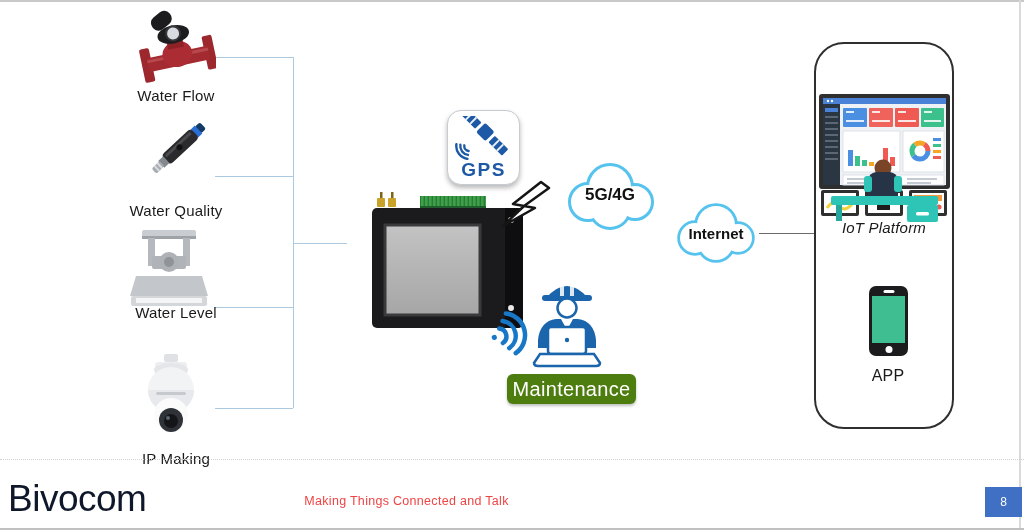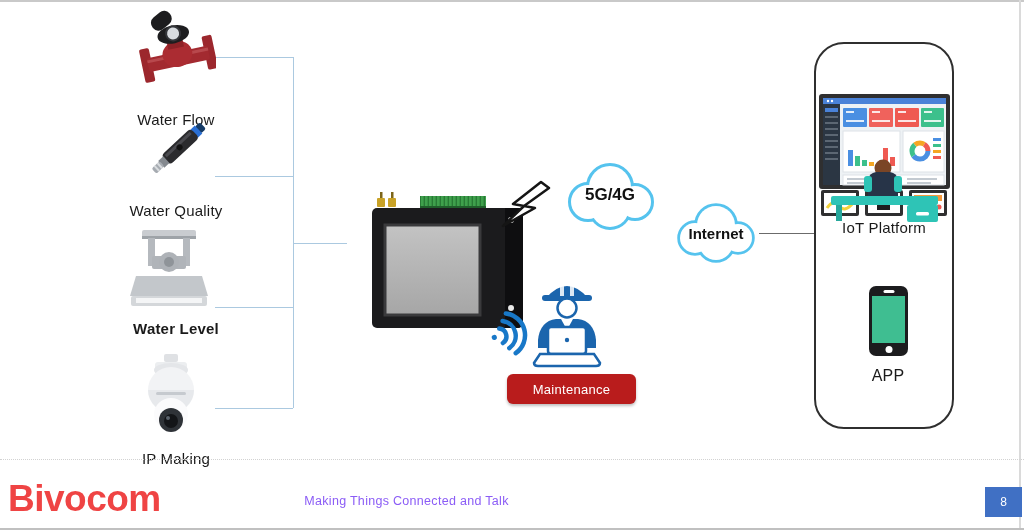--- a/index.html
+++ b/index.html
@@ -23,47 +23,47 @@
     position:absolute; left:447px; top:110px; width:73px; height:75px;
     background:#fff; border:1px solid #c6ccd2; border-radius:14px;
     box-shadow:0 3px 5px rgba(0,0,0,.28);
     display:flex; flex-direction:column; align-items:center; justify-content:flex-end;
     padding-bottom:5px;
   }
   .gps-text { font-size:19px; font-weight:600; letter-spacing:1.5px; color:#1d59a5; line-height:1; }
 
   .btn-maint {
     position:absolute; left:507px; top:374px; width:129px; height:30px;
-    background:#b91c1c; border-radius:6px; color:#fff; font-size:13px;
+    background:#4d7c0f; border-radius:6px; color:#fff; font-size:20px;
     display:flex; align-items:center; justify-content:center; letter-spacing:.3px;
     box-shadow:0 2px 3px rgba(0,0,0,.25);
   }
 
   .platform-frame {
     position:absolute; left:814px; top:42px; width:140px; height:387px;
     border:2px solid #2f2f2f; border-radius:30px; background:#fff;
   }
 
   .phone {
     position:absolute; left:869px; top:286px; width:39px; height:70px;
     background:#1c1c1e; border-radius:7px;
   }
   .phone .screen { position:absolute; left:3px; top:10px; width:33px; height:47px; background:#3fbe91; }
   .phone .speaker { position:absolute; left:50%; top:4px; transform:translateX(-50%); width:11px; height:3px; border-radius:2px; background:#fff; }
   .phone .home { position:absolute; left:50%; bottom:3px; transform:translateX(-50%); width:7px; height:7px; border-radius:50%; background:#fff; }
 
   .divider-dotted { position:absolute; left:0; top:459px; width:1024px; border-top:1px dotted #d2d2d2; }
 
   .footer-logo {
-    position:absolute; left:8px; top:478px; font-size:37px; font-weight:700;
-    color:#ef4444; letter-spacing:-.5px;
+    position:absolute; left:8px; top:478px; font-size:37px; font-weight:400;
+    color:#0f172a; letter-spacing:-.5px;
   }
   .footer-tagline {
     position:absolute; left:0; top:494px; width:813px; text-align:center;
-    font-size:12.5px; color:#8b5cf6; letter-spacing:.3px;
+    font-size:12.5px; color:#ef4444; letter-spacing:.3px;
   }
   .page-badge {
     position:absolute; left:985px; top:487px; width:37px; height:30px;
     background:#4070c4; color:#fff; font-size:12px;
     display:flex; align-items:center; justify-content:center;
   }
 
   svg text { font-family:"Liberation Sans", sans-serif; }
 </style>
 </head>
@@ -91,21 +91,21 @@
       <rect x="8" y="46" width="62" height="3" fill="#c1555a" opacity=".7"></rect>
       <ellipse cx="39" cy="46" rx="15" ry="13" fill="#ab2c32"></ellipse>
       <rect x="31" y="28" width="16" height="12" fill="#8e2227"></rect>
       <ellipse cx="39" cy="26" rx="16" ry="9" fill="#1d1d1f"></ellipse>
       <circle cx="39" cy="25" r="7" fill="#d8dce0" stroke="#34363a" stroke-width="2"></circle>
       <g transform="rotate(-28 30 12)">
         <rect x="20" y="3" width="22" height="15" rx="7" fill="#1c1c1e"></rect>
       </g>
     </g>
   </svg>
-  <div class="sensor-label" style="left:106px;top:87px;margin-top:24px;">Water Flow</div>
+  <div class="sensor-label" style="left:106px;top:87px;">Water Flow</div>
 
   <svg class="abs" style="left:140px;top:112px;" width="75" height="75" viewBox="0 0 75 75">
     <g transform="rotate(47 37 37)">
       <rect x="33" y="2" width="9" height="7" rx="2" fill="#143a66"></rect>
       <rect x="32" y="8" width="11" height="6" fill="#2a6fd4"></rect>
       <rect x="31" y="13" width="13" height="40" rx="4" fill="#2b2b2e"></rect>
       <rect x="33" y="16" width="3" height="34" fill="#4a4a4f"></rect>
       <circle cx="37.5" cy="34" r="3" fill="#111"></circle>
       <rect x="33" y="52" width="9" height="7" fill="#84898f"></rect>
       <rect x="34" y="58" width="7" height="11" rx="2" fill="#a6abb1"></rect>
@@ -120,21 +120,21 @@
     <rect x="20" y="10" width="54" height="3" fill="#9ea3a8"></rect>
     <rect x="26" y="12" width="7" height="28" fill="#b5b9be"></rect>
     <rect x="61" y="12" width="7" height="28" fill="#b5b9be"></rect>
     <rect x="30" y="30" width="34" height="13" rx="2" fill="#b0b4b9"></rect>
     <circle cx="47" cy="36" r="10" fill="#aeb2b7"></circle>
     <circle cx="47" cy="36" r="5" fill="#8f9499"></circle>
     <path d="M14 50 L80 50 L86 70 L8 70 Z" fill="#c3c7cb"></path>
     <rect x="9" y="70" width="76" height="10" rx="2" fill="#d4d7da"></rect>
     <rect x="14" y="72" width="66" height="5" fill="#f4f5f6"></rect>
   </svg>
-  <div class="sensor-label" style="left:106px;top:320px;font-weight:bold;">Water Level</div>
+  <div class="sensor-label" style="left:106px;top:304px;">Water Level</div>
 
   <svg class="abs" style="left:138px;top:352px;" width="66" height="96" viewBox="0 0 66 96">
     <rect x="26" y="2" width="14" height="8" rx="2" fill="#dfe1e4"></rect>
     <rect x="17" y="10" width="32" height="8" rx="3" fill="#eceef0"></rect>
     <ellipse cx="33" cy="18" rx="17" ry="7" fill="#e4e6e9"></ellipse>
     <circle cx="33" cy="38" r="23" fill="#f2f3f5"></circle>
     <path d="M10 38 a23 23 0 0 0 8 17 h30 a23 23 0 0 0 8 -17 Z" fill="#e7e9ec"></path>
     <ellipse cx="33" cy="62" rx="17" ry="16" fill="#fbfbfc"></ellipse>
     <circle cx="33" cy="68" r="12" fill="#2f3338"></circle>
     <circle cx="33" cy="69" r="7" fill="#131518"></circle>
@@ -167,20 +167,41 @@
 
     <rect x="27" y="28" width="151" height="120" rx="5" fill="#1b1b1d"></rect>
     <path d="M160 28 h13 a5 5 0 0 1 5 5 v110 a5 5 0 0 1 -5 5 h-13 Z" fill="#0e0e10"></path>
     <rect x="40" y="45" width="95" height="90" fill="url(#scr)" stroke="#3a3a3c" stroke-width="3"></rect>
     <circle cx="166" cy="40" r="3" fill="#e9e9e9"></circle>
     <circle cx="166" cy="128" r="3" fill="#e9e9e9"></circle>
 
     <path d="M196 2 L168 24 L179 26 L158 46 L190 28 L179 26 L204 8 Z" fill="#ffffff" stroke="#151515" stroke-width="2.5" stroke-linejoin="round"></path>
   </svg>
 
+  <div class="gps-card">
+    <svg width="62" height="44" viewBox="0 0 62 44">
+      <g fill="#1d59a5">
+        <g transform="rotate(45 33 16)">
+          <rect x="26" y="10" width="13" height="13" rx="2"></rect>
+          <rect x="4" y="12.5" width="19" height="9" rx="1"></rect>
+          <rect x="42" y="12.5" width="19" height="9" rx="1"></rect>
+          <rect x="9" y="12.5" width="2" height="9" fill="#fff" opacity=".9"></rect>
+          <rect x="15" y="12.5" width="2" height="9" fill="#fff" opacity=".9"></rect>
+          <rect x="47" y="12.5" width="2" height="9" fill="#fff" opacity=".9"></rect>
+          <rect x="53" y="12.5" width="2" height="9" fill="#fff" opacity=".9"></rect>
+        </g>
+      </g>
+      <g fill="none" stroke="#1d59a5" stroke-width="2.4" stroke-linecap="round" transform="rotate(8 16 32)">
+        <path d="M11,30 A5,5 0 0 0 16,35"></path>
+        <path d="M7,30  A9,9 0 0 0 16,39"></path>
+        <path d="M3,30  A13,13 0 0 0 16,43"></path>
+      </g>
+    </svg>
+    <div class="gps-text">GPS</div>
+  </div>
 
   <svg class="abs" style="left:558px;top:156px;" width="104" height="78" viewBox="0 0 104 78">
     <g stroke="#55c3ee" stroke-width="6" fill="#fff">
       <circle cx="30" cy="46" r="17"></circle>
         <circle cx="52" cy="31" r="21"></circle>
       <circle cx="77" cy="46" r="16"></circle>
         <circle cx="52" cy="52" r="19"></circle>
     </g>
     <g fill="#fff">
       <circle cx="30" cy="46" r="17"></circle>
@@ -322,21 +343,21 @@
       <path d="M49 104 L49 86 q1 -7 8 -8 l14 0 q7 1 8 8 l0 18 Z" fill="#273448"></path>
       <rect x="45" y="82" width="8" height="16" rx="3" fill="#2ec4b6"></rect>
       <rect x="75" y="82" width="8" height="16" rx="3" fill="#2ec4b6"></rect>
       <rect x="58" y="104" width="13" height="12" fill="#1d1d1f"></rect>
       <rect x="12" y="102" width="107" height="9" rx="2" fill="#2ec4b6"></rect>
       <rect x="17" y="111" width="6" height="16" fill="#27a89c"></rect>
       <rect x="88" y="111" width="31" height="17" rx="2" fill="#2ec4b6"></rect>
       <rect x="97" y="118" width="13" height="3.5" rx="1.5" fill="#fff"></rect>
     </g>
   </svg>
-  <div class="out-label" style="left:814px;top:219px;">IoT Platform</div>
+  <div class="out-label" style="left:814px;top:219px;font-style:italic;">IoT Platform</div>
 
   <div class="phone">
     <div class="speaker"></div>
     <div class="screen"></div>
     <div class="home"></div>
   </div>
   <div class="out-label" style="left:818px;top:367px;font-size:16px;">APP</div>
 
   <div class="divider-dotted"></div>
   <div class="footer-logo">Bivocom</div>

